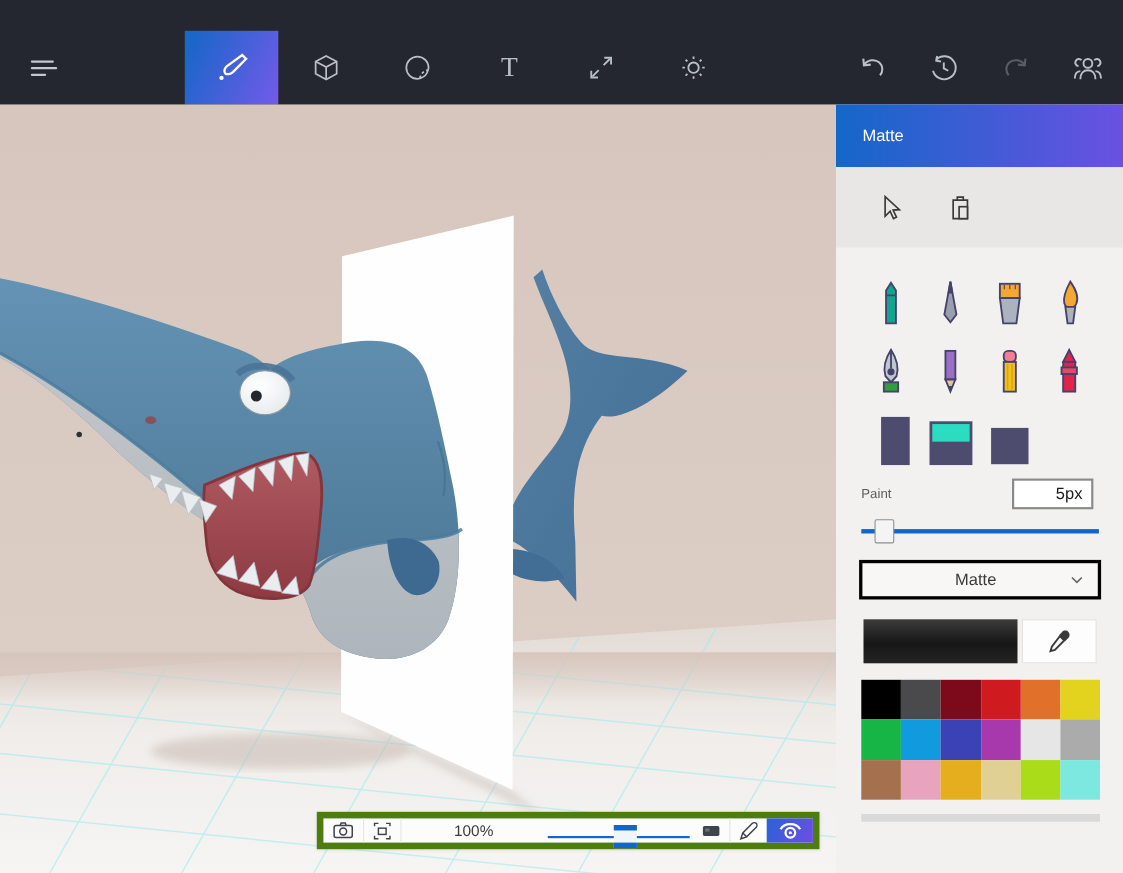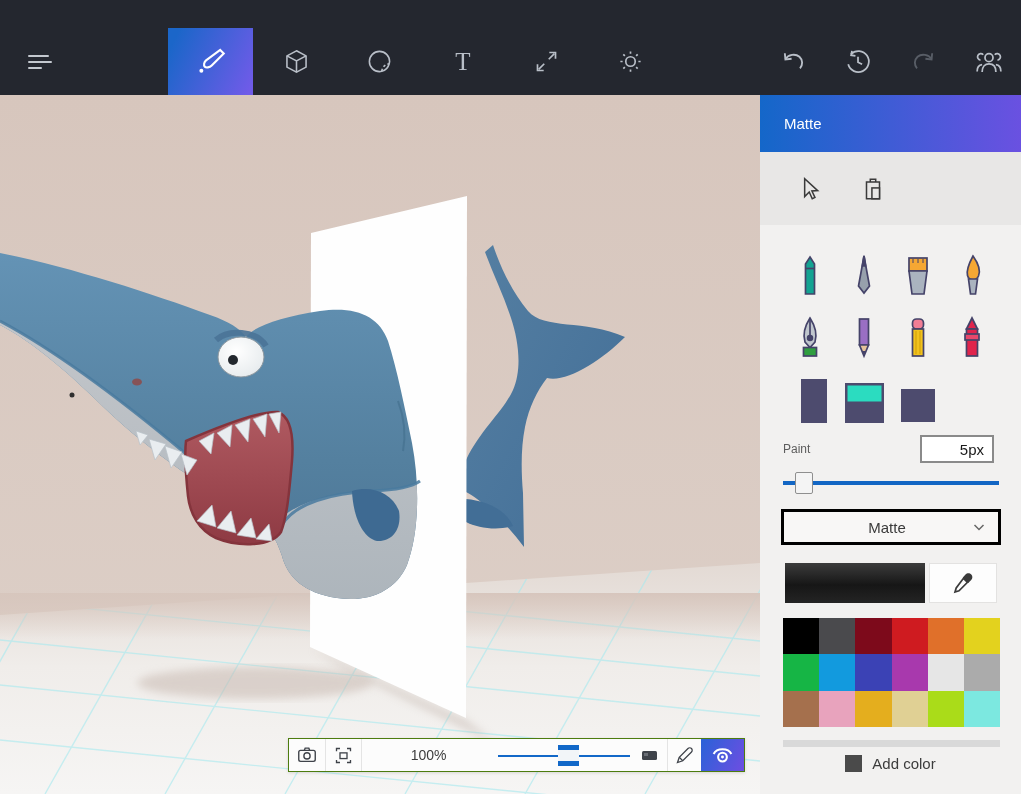--- a/index.html
+++ b/index.html
@@ -29,21 +29,21 @@
 
   
   .main { position:absolute; left:0; top:95px; width:1021px; height:699px; display:flex; }
 
   
   .canvas { position:relative; width:760px; height:699px; background:#d8c7be; overflow:hidden; }
   .scene { position:absolute; left:0; top:0; }
 
   
   .viewbar { position:absolute; left:288px; top:643px; width:457px; height:34px;
-             background:#fcfcfc; border:1px solid #4d7c0f; display:flex; align-items:center;
+             background:#fcfcfc; border:6px solid #4d7c0f; display:flex; align-items:center;
              box-shadow:0 1px 3px rgba(0,0,0,.12); }
   .vb-cell { height:100%; display:flex; align-items:center; justify-content:center; }
   .vb-div { width:1px; height:100%; background:#e4e4e4; }
   .vb-zoomlabel { width:147px; text-align:center; font-size:14px; color:#3c3c3c; }
   .vb-slider { position:relative; width:152px; height:100%; }
   .vb-track { position:absolute; left:2px; right:4px; top:16px; height:2px; background:#1268c8; }
   .vb-thumb { position:absolute; left:62px; top:6px; width:21px; height:21px;
               background:#f2f5f8; border-top:5px solid #1268c8; border-bottom:5px solid #1268c8; }
   .vb-eyebtn { width:47px; height:100%; background:linear-gradient(115deg,#2d61d8 5%,#6a4fe1 95%);
                display:flex; align-items:center; justify-content:center; }
@@ -471,19 +471,15 @@
           <div class="swatch" style="background: rgb(165, 112, 77);"></div>
           <div class="swatch" style="background: rgb(232, 163, 189);"></div>
           <div class="swatch" style="background: rgb(228, 174, 30);"></div>
           <div class="swatch" style="background: rgb(224, 208, 148);"></div>
           <div class="swatch" style="background: rgb(170, 220, 25);"></div>
           <div class="swatch" style="background: rgb(124, 232, 224);"></div>
         </div>
 
       <div class="p-scroll"></div>
 
-      <div class="p-addcolor">
-        <div class="addcolor-sq"></div>
-        <span>Add color</span>
-      </div>
     </div>
   </div>
 </div>
 
 </body></html>

